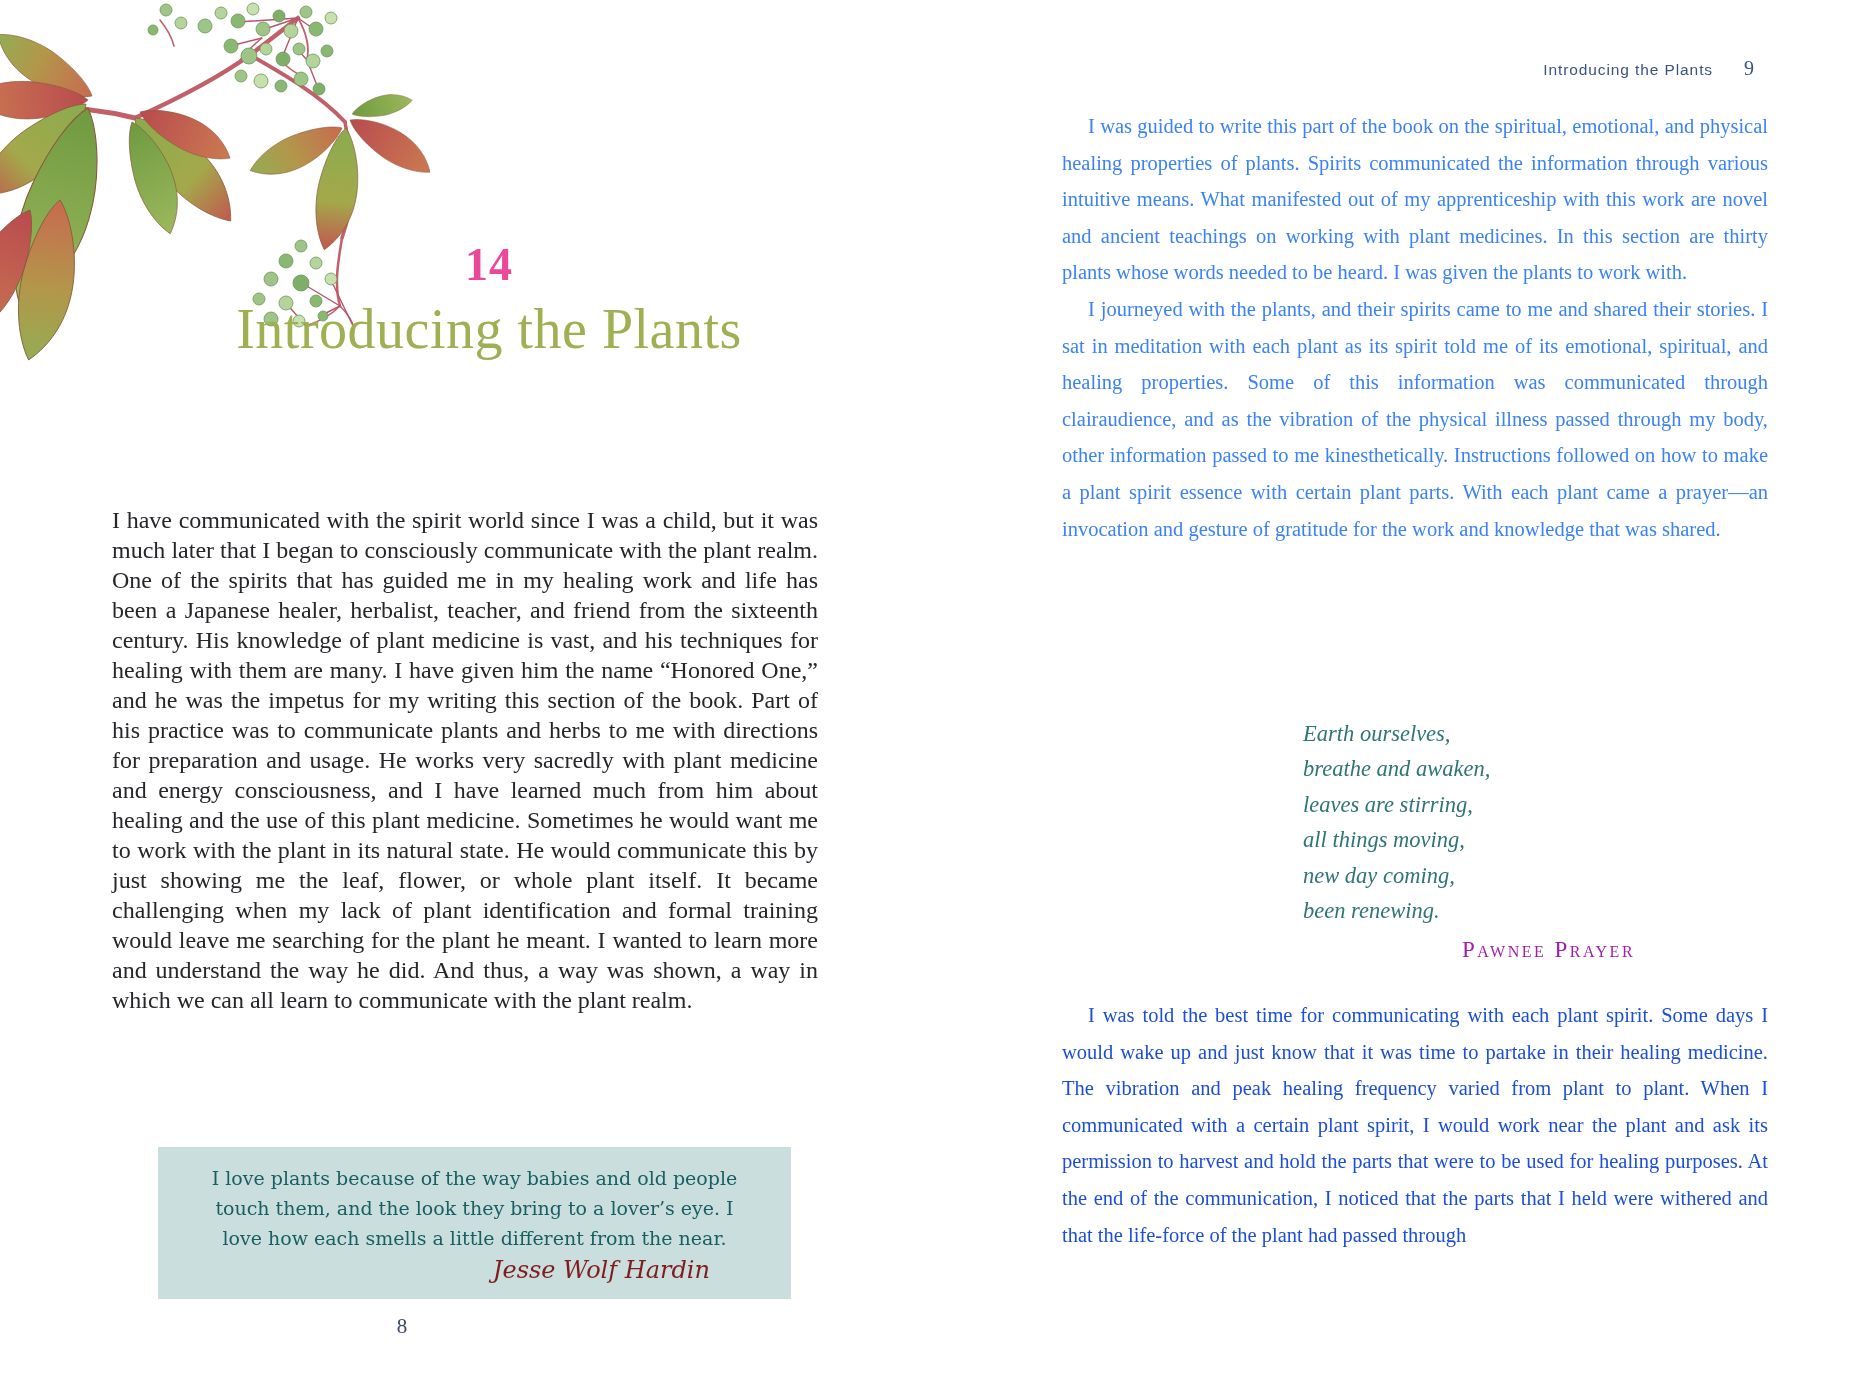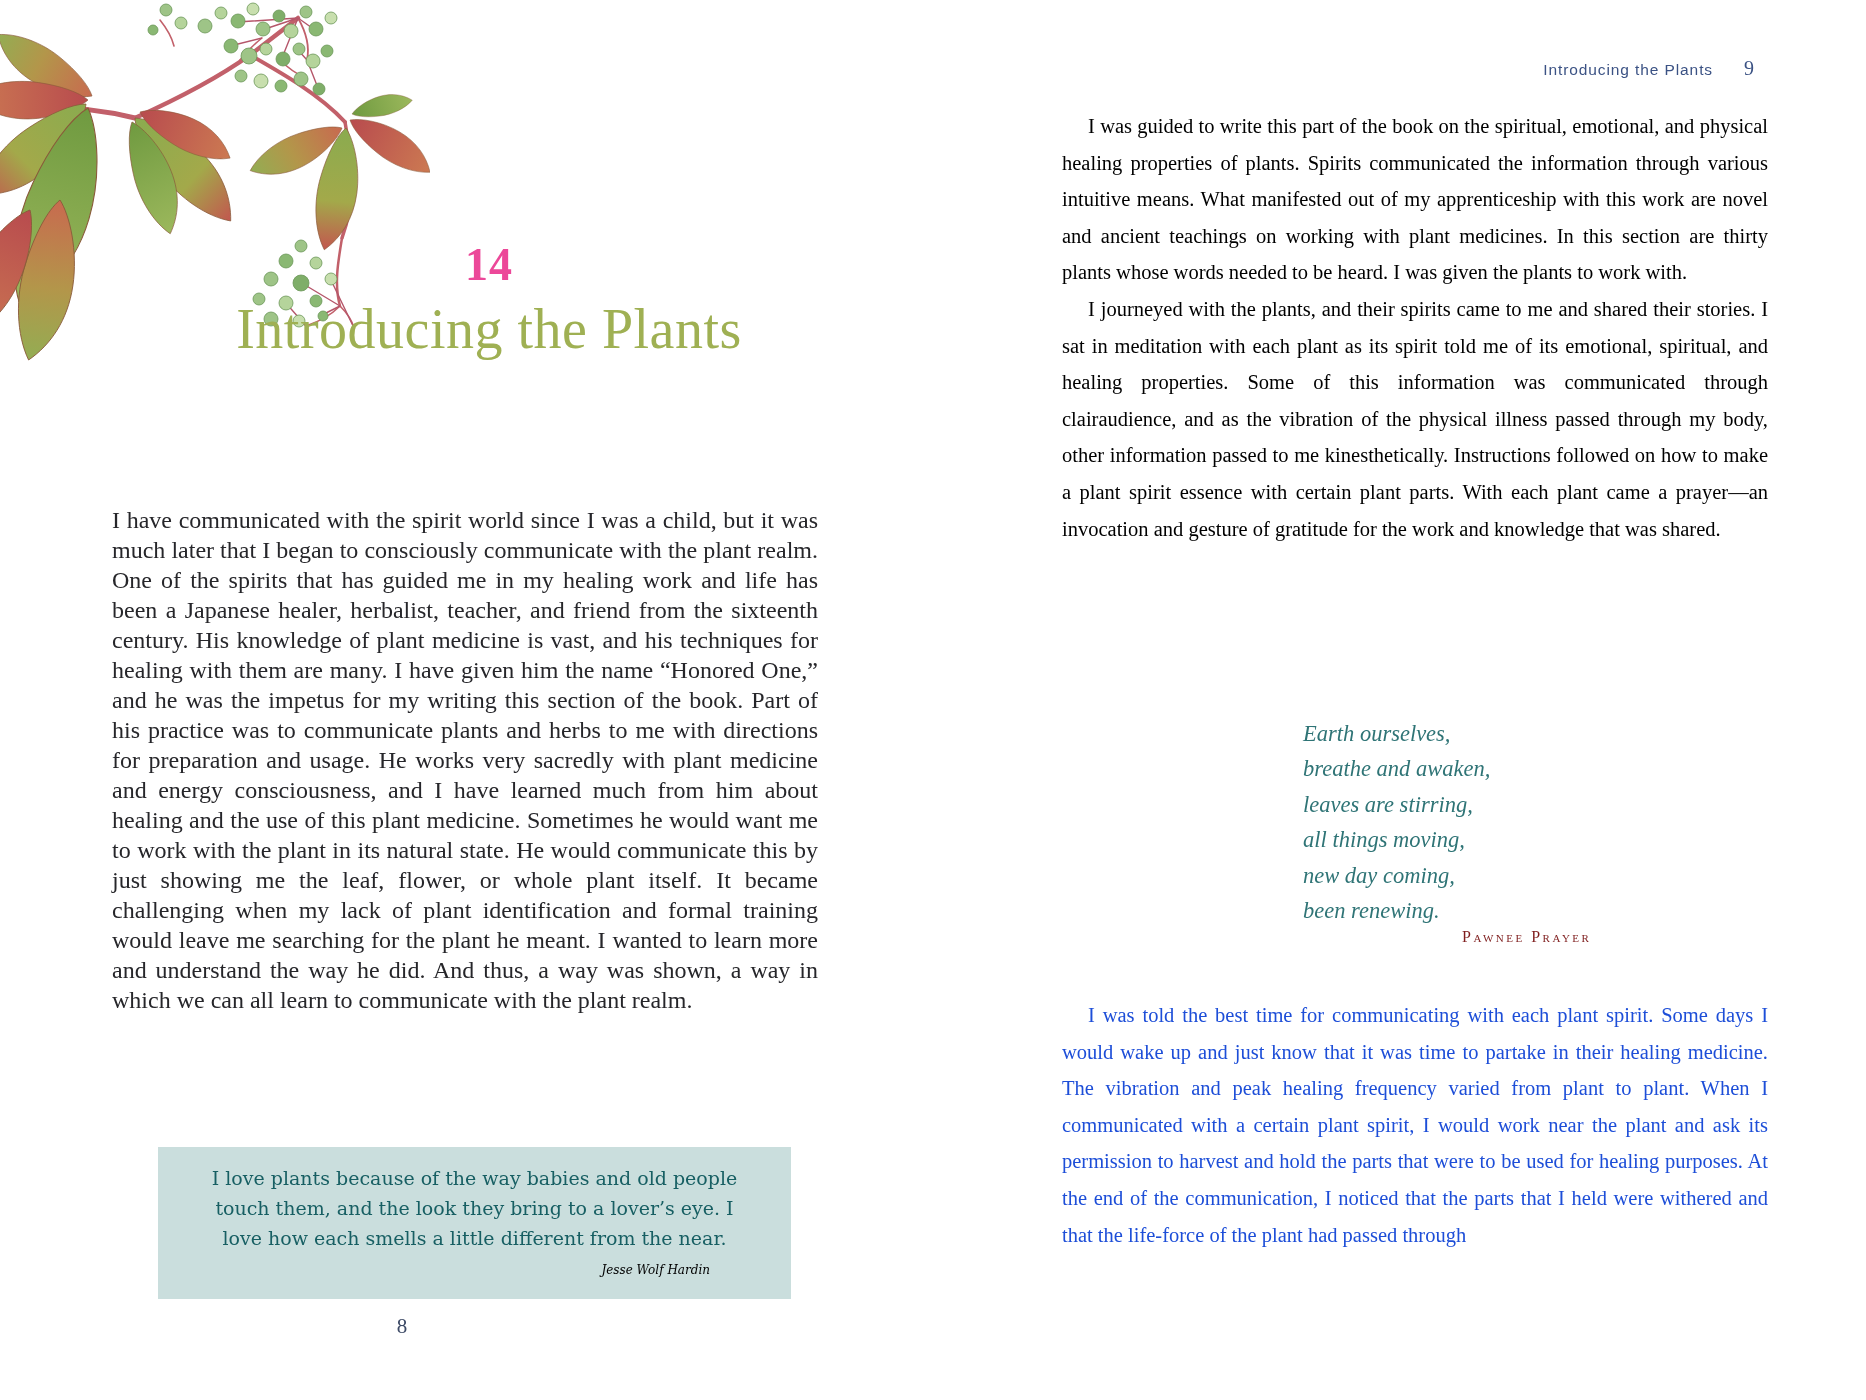--- a/index.html
+++ b/index.html
@@ -24,53 +24,53 @@
   .quote-box {
     position:absolute; left:46px; top:1147px; width:633px;
     background:#cadedd; padding:16px 36px 12px 36px;
   }
   .quote-text {
     font-family:"DejaVu Serif", serif;
     font-size:19px; line-height:30px; color:#175f63; text-align:center;
   }
   .quote-attr {
     font-family:"DejaVu Serif", serif;
-    font-size:12px; line-height:34px; color:#000000;
+    font-size:24px; line-height:34px; color:#7f1d1d;
     font-style:italic; text-align:right; padding-right:45px;
   }
   .left-folio {
     position:absolute; left:266px; top:1314px; width:48px; text-align:center;
     font-size:21px; color:#3d4a66;
   }
   
   .right-page { position:absolute; left:1062px; top:0; width:706px; height:1400px; }
   .running-header {
     position:absolute; right:14px; top:57px;
     display:flex; align-items:baseline; gap:31px;
   }
   .running-header-title {
     font-family:"Liberation Sans", sans-serif;
     font-size:15.5px; letter-spacing:0.9px; color:#3b5284;
   }
   .right-folio { font-size:20px; color:#3b5284; font-family:"Liberation Serif", serif; }
   .right-body {
     position:absolute; left:0; top:108px; width:706px;
-    font-size:20.5px; line-height:36.6px; color:#000000;
+    font-size:20.5px; line-height:36.6px; color:#3b82f6;
     text-align:justify; text-justify:inter-word;
   }
   .right-body p { text-indent:26px; }
   .prayer-block { position:absolute; left:0; top:716px; width:706px; }
   .prayer-line {
     padding-left:241px; font-style:italic;
     font-size:22.5px; line-height:35.4px; color:#2f7476;
   }
   .prayer-attr {
-    padding-left:400px;
+    margin-top:9px; padding-left:400px;
     font-variant:small-caps; letter-spacing:2.5px;
-    font-size:16px; color:#7f1d1d;
+    font-size:23px; color:#a21caf;
   }
   .right-body-end {
     position:absolute; left:0; top:997px; width:706px;
     font-size:20.5px; line-height:36.6px; color:#1d4ed8;
     text-align:justify; text-justify:inter-word;
   }
   .right-body-end p { text-indent:26px; }
 </style>
 </head>
 <body>

